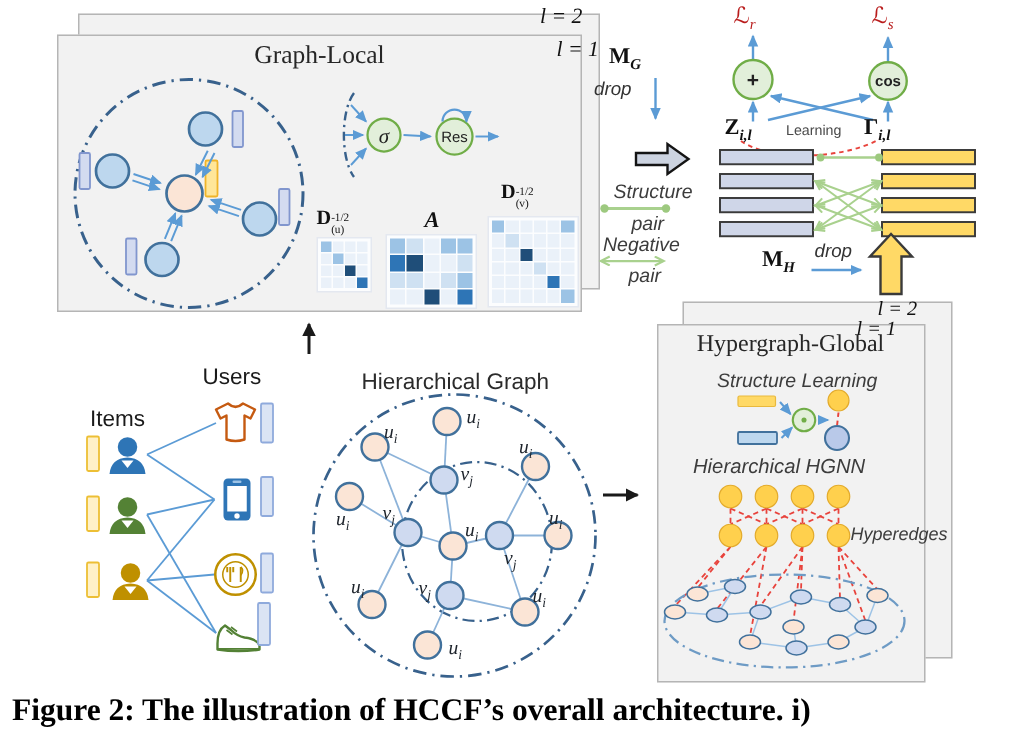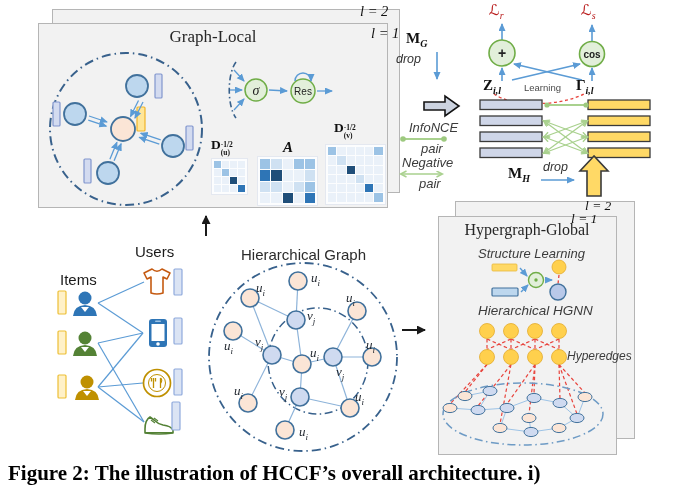--- a/index.html
+++ b/index.html
@@ -12,21 +12,21 @@
   .mathl{font-family:"Liberation Serif",serif;font-style:italic;font-size:14.5px;color:#111}
   .mvar{font-family:"Liberation Serif",serif;font-weight:bold;font-size:15px;color:#111}
   .mvar sub{font-weight:bold;font-style:italic;font-size:10px}
   .scl{font-family:"DejaVu Sans",sans-serif;font-style:italic;font-size:15px;color:#b91c1c}
   .scl sub{font-style:italic;font-size:10px;font-family:"Liberation Serif",serif}
   .ital{font-style:italic;color:#333;font-size:12.5px}
   .legendtxt{font-style:italic;color:#3c3c3c;font-size:13px}
   .small{font-size:9.5px;color:#4a4a4a}
   .mlabel{font-family:"Liberation Serif",serif;font-weight:bold;font-size:13.5px;color:#111}
   .ss{display:inline-flex;flex-direction:column;font-size:7.5px;line-height:7.5px;vertical-align:2px;font-weight:bold}
-  .ss .sb{font-weight:bold}
+  .ss .sb{font-weight:normal}
   .matrix{position:absolute;z-index:3;display:grid;gap:1px;background:#fcfdfe;padding:2px;box-shadow:0 0 0 1px #e4e8f0}
   .iglabel{position:absolute;font-family:"Liberation Serif",serif;font-style:italic;font-size:13px;color:#1d232b;z-index:3;white-space:nowrap}
   .iglabel sub{font-size:9px;font-style:italic}
   .caption{position:absolute;left:8px;top:461px;z-index:3;font-family:"Liberation Serif",serif;font-weight:bold;font-size:21px;color:#000}
   svg text{font-family:"Liberation Sans",sans-serif}
   svg .sigtxt{font-family:"Liberation Serif",serif;font-style:italic;font-size:14px;fill:#222}
   svg .restxt{font-size:10px;fill:#222}
   svg .plustxt{font-size:14px;font-weight:bold;fill:#222}
   svg .costxt{font-size:10px;font-weight:bold;fill:#222}
 </style>
@@ -403,21 +403,21 @@
     <div style="background: rgb(156, 195, 229);"></div>
   </div>
 
 <span class="txt mvar" style="left:406px;top:30px"><span>M</span><sub>G</sub></span>
 <span class="txt ital" style="left:396px;top:52px">drop</span>
 <span class="txt scl" style="left:489px;top:1px"><span>ℒ</span><sub>r</sub></span>
 <span class="txt scl" style="left:581px;top:1px"><span>ℒ</span><sub>s</sub></span>
 <span class="txt mvar" style="left:483px;top:77px"><span>Z</span><sub>i,l</sub></span>
 <span class="txt small" style="left:524px;top:82px">Learning</span>
 <span class="txt mvar" style="left:576px;top:77px"><span>Γ</span><sub>i,l</sub></span>
-<span class="txt legendtxt" style="left:409px;top:120px">InfoNCE</span>
+<span class="txt legendtxt" style="left:409px;top:120px">Structure</span>
 <span class="txt legendtxt" style="left:421px;top:141px">pair</span>
 <span class="txt legendtxt" style="left:402px;top:155px">Negative</span>
 <span class="txt legendtxt" style="left:419px;top:176px">pair</span>
 <span class="txt mvar" style="left:508px;top:165px"><span>M</span><sub>H</sub></span>
 <span class="txt ital" style="left:543px;top:160px">drop</span>
 
 <span class="txt" style="left:60px;top:271px;font-size:15px">Items</span>
 <span class="txt" style="left:135px;top:243px;font-size:15px">Users</span>
 
 <span class="txt" style="left:241px;top:246px;font-size:15px;color:#2b2b2b">Hierarchical Graph</span>
@@ -434,16 +434,16 @@
     <span class="iglabel" style="left: 234px; top: 383px;">u<sub>i</sub></span>
     <span class="iglabel" style="left: 279px; top: 384px;">v<sub>j</sub></span>
     <span class="iglabel" style="left: 355px; top: 389px;">u<sub>i</sub></span>
     <span class="iglabel" style="left: 299px; top: 424px;">u<sub>i</sub></span>
   </div>
 
 <span class="txt mathl" style="left:585px;top:198px;font-size:13.5px">l = 2</span>
 <span class="txt mathl" style="left:571px;top:211px;font-size:13.5px">l = 1</span>
 <span class="txt ser" style="left:452px;top:221px;width:150px;text-align:center;font-size:16px;color:#262626">Hypergraph-Global</span>
 <span class="txt legendtxt" style="left:478px;top:246px">Structure Learning</span>
-<span class="txt legendtxt" style="left:478px;top:303px;font-size:13.5px">Hierarchical HGNN</span>
+<span class="txt legendtxt" style="left:462px;top:303px;font-size:13.5px">Hierarchical HGNN</span>
 <span class="txt legendtxt" style="left:567px;top:349px;font-size:12px">Hyperedges</span>
 
 <div class="caption">Figure 2: The illustration of HCCF’s overall architecture. i)</div>
 
 </body></html>

